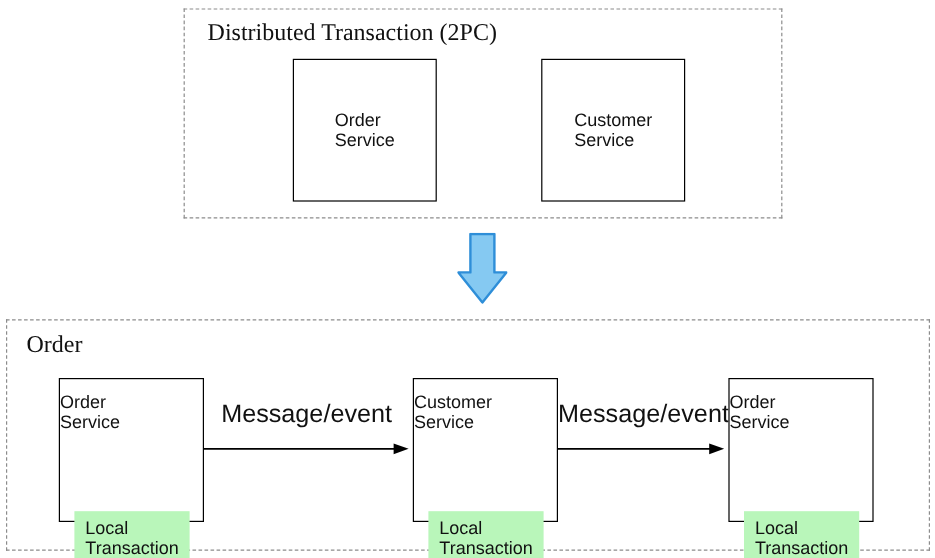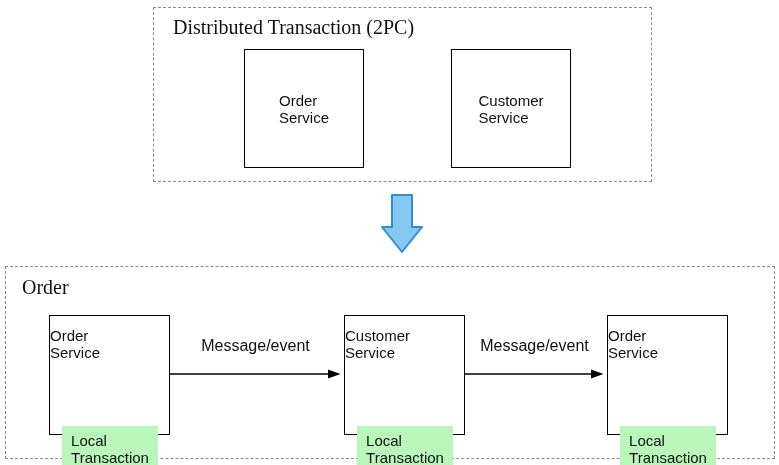--- a/index.html
+++ b/index.html
@@ -80,21 +80,21 @@
     stroke-width: 2;
     stroke-linejoin: round;
   }
   .edge { position: absolute; height: 45px; }
   .edge-1 { left: 164px; top: 70px; width: 171px; }
   .edge-2 { left: 459px; top: 70px; width: 139px; }
   .edge-label {
     position: absolute;
     left: 0; top: 0; width: 100%;
     text-align: center;
-    font-size: 16px;
+    font-size: 21px;
     line-height: 18px;
     white-space: nowrap;
   }
   .edge svg { position: absolute; left: 0; top: 31px; display: block; }
   .edge line { stroke: var(--edge-color); stroke-width: 1.5; }
   .edge polygon { fill: var(--edge-color); }
 </style>
 </head>
 <body>
 

